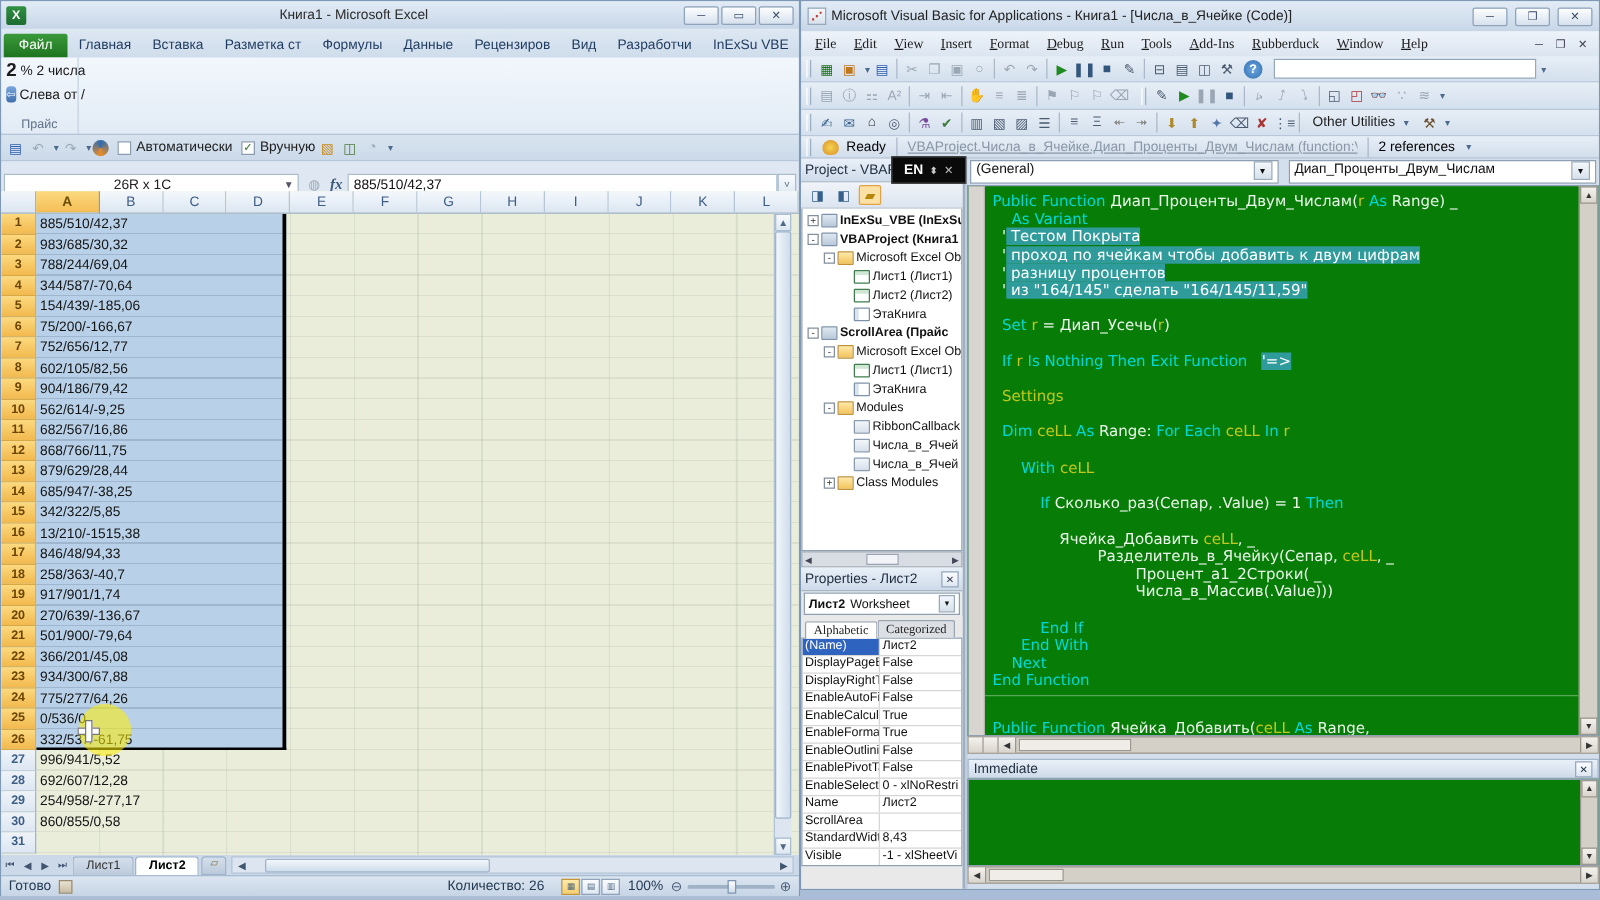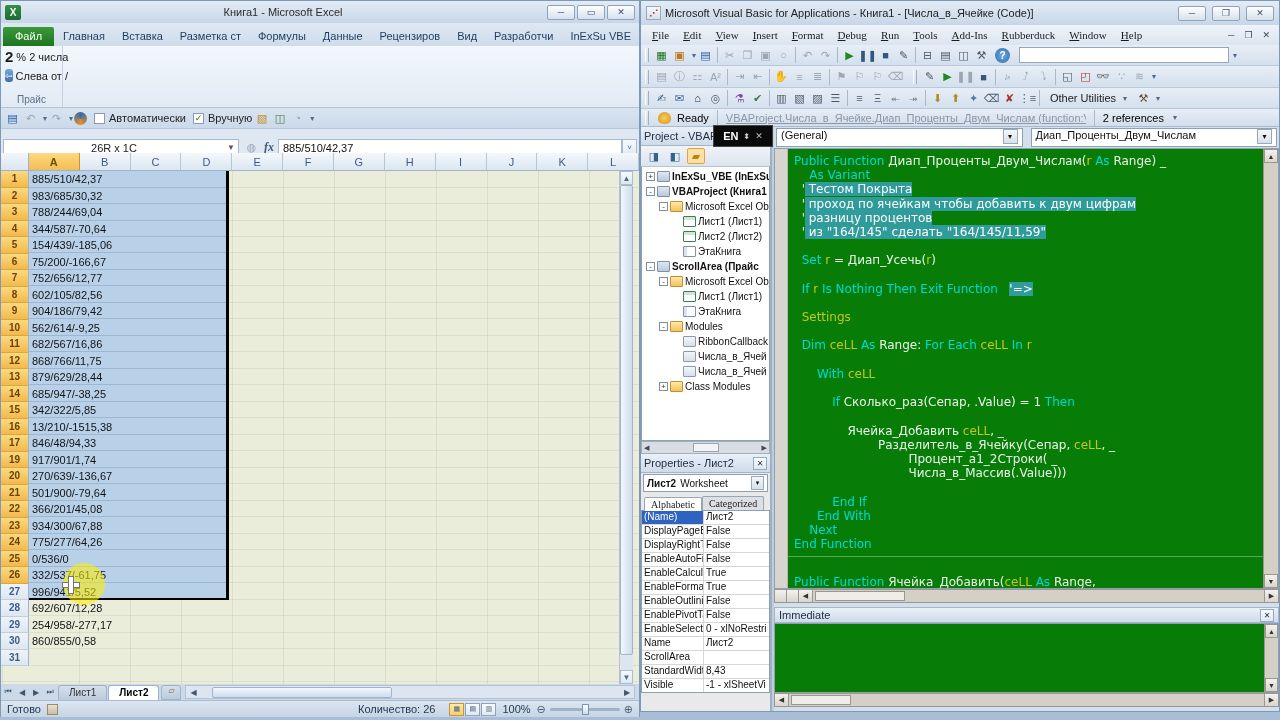--- a/index.html
+++ b/index.html
@@ -365,20 +365,24 @@
             </div>
             <div class="xl-row">
               <div class="rn sel">16</div>
               <div class="cellv">13/210/-1515,38</div>
             </div>
             <div class="xl-row">
               <div class="rn sel">17</div>
               <div class="cellv">846/48/94,33</div>
             </div>
             <div class="xl-row">
+              <div class="rn sel">18</div>
+              <div class="cellv">258/363/-40,7</div>
+            </div>
+            <div class="xl-row">
               <div class="rn sel">19</div>
               <div class="cellv">917/901/1,74</div>
             </div>
             <div class="xl-row">
               <div class="rn sel">20</div>
               <div class="cellv">270/639/-136,67</div>
             </div>
             <div class="xl-row">
               <div class="rn sel">21</div>
               <div class="cellv">501/900/-79,64</div>

